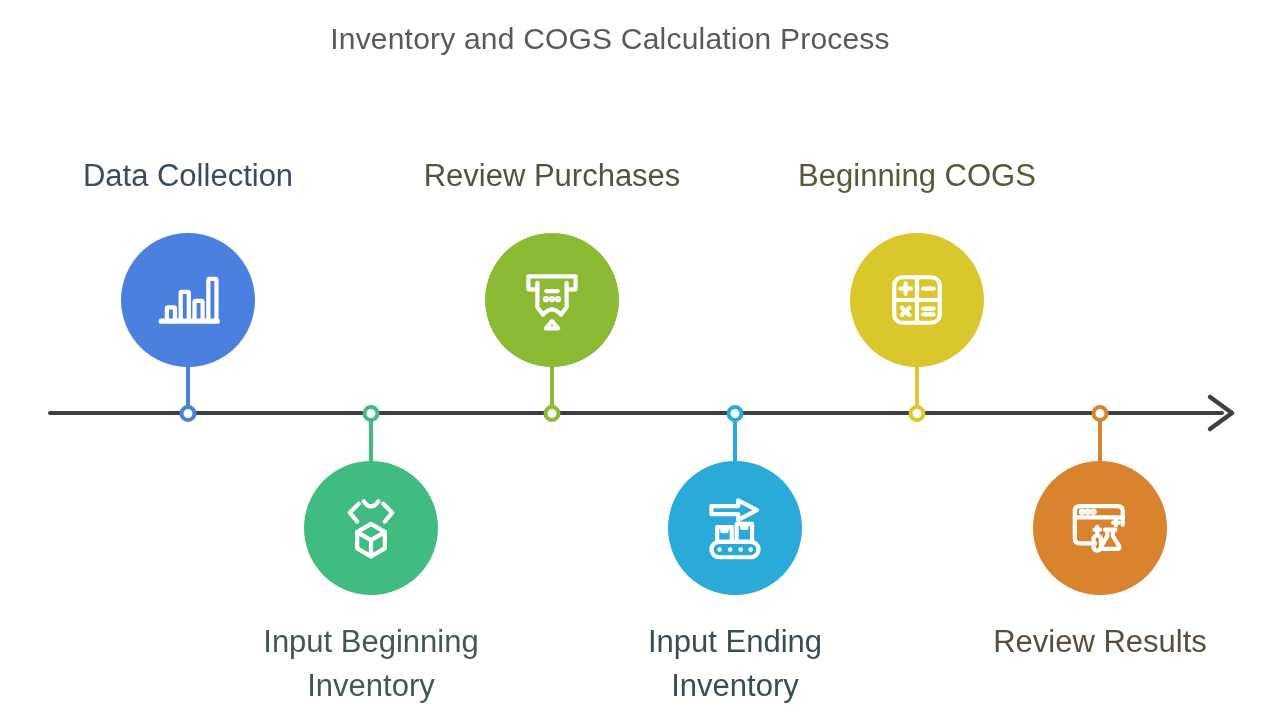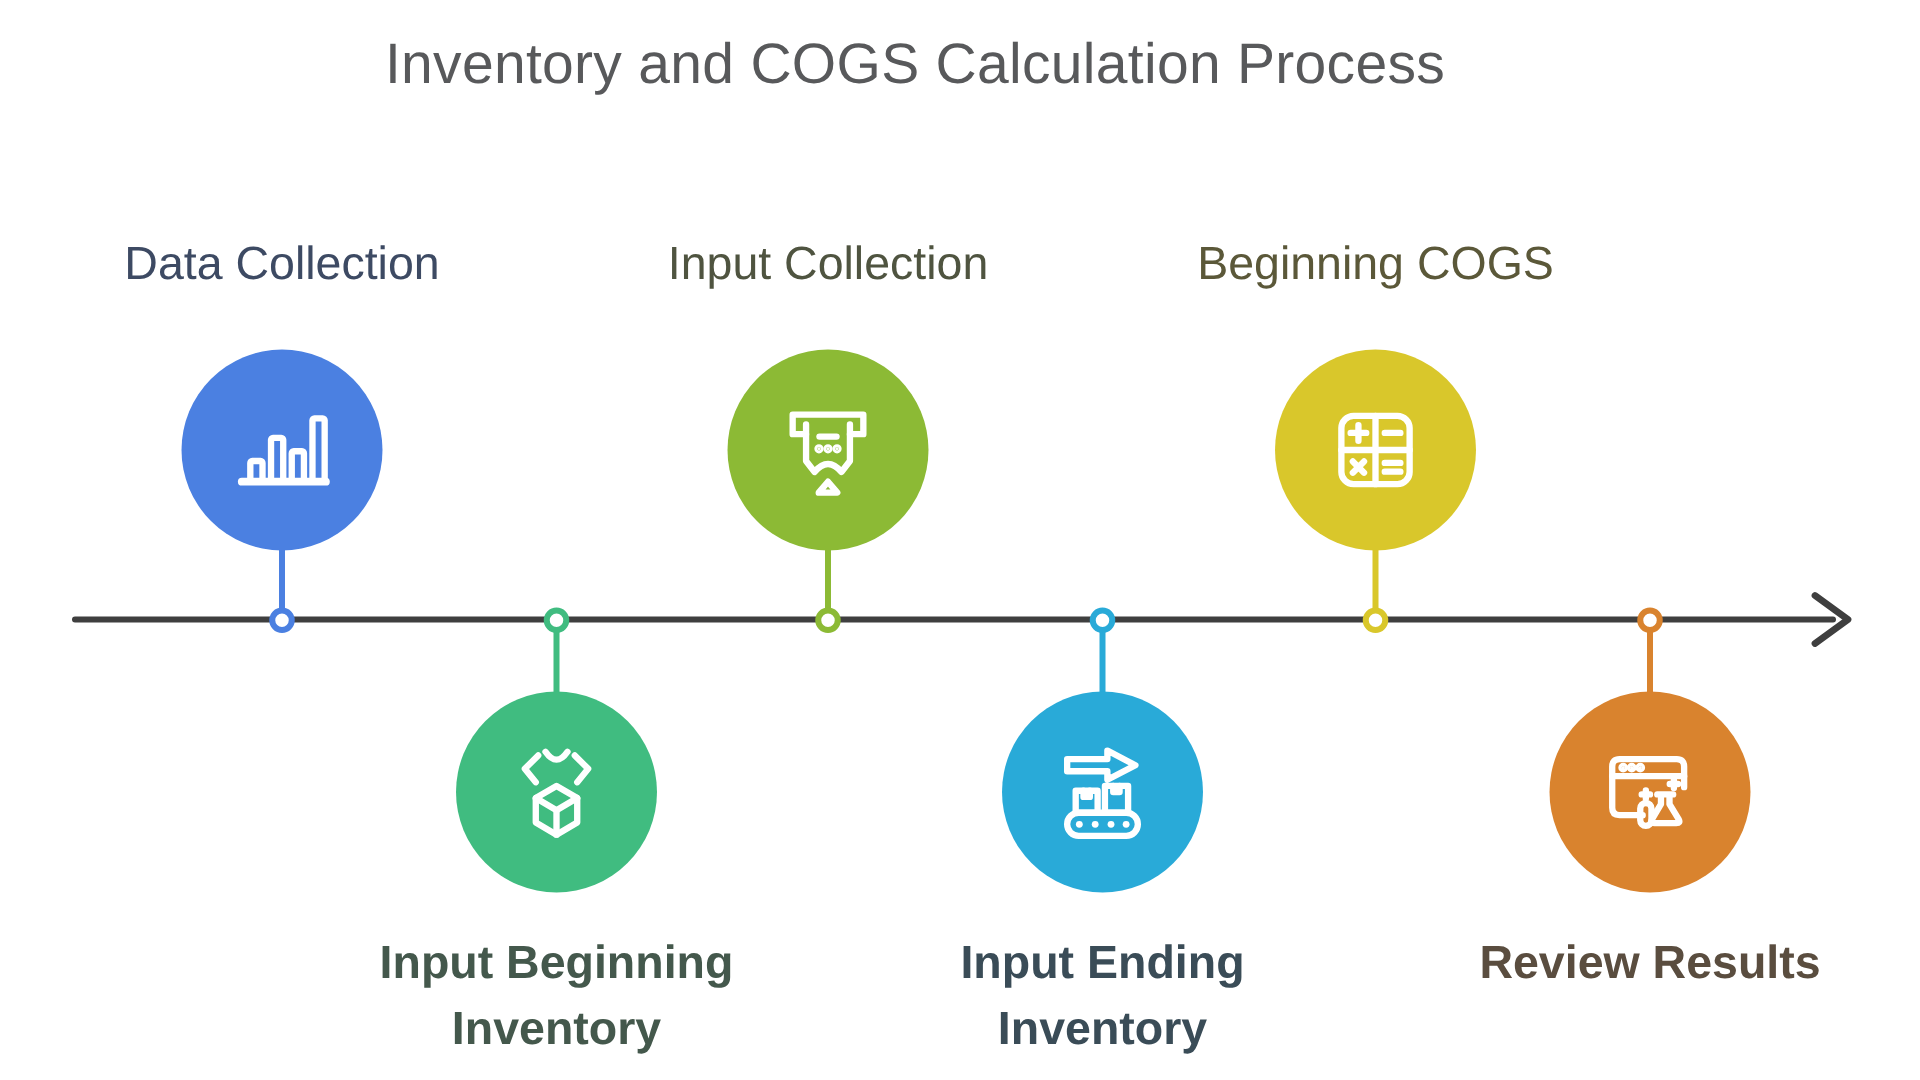--- a/index.html
+++ b/index.html
@@ -3,36 +3,36 @@
 <meta charset="utf-8">
 <style>
   html,body{margin:0;padding:0;}
   body{
     width:1280px;height:720px;position:relative;overflow:hidden;
     background:#ffffff;
     font-family:"Liberation Sans", sans-serif;
   }
   .title{
     position:absolute;left:0;right:60px;top:22px;
-    text-align:center;font-size:38px;font-weight:400;color:#58595b;
+    text-align:center;font-size:30px;font-weight:400;color:#58595b;
     letter-spacing:0.2px;
   }
   .timeline-line{
     position:absolute;left:48px;top:411px;width:1176px;height:4px;
     background:#3f3f3f;border-radius:2px;
   }
   .arrowhead{position:absolute;left:1206px;top:393px;}
   .step{position:absolute;top:0;width:0;height:720px;}
   .step .label{
     position:absolute;transform:translateX(-50%);
     font-size:31px;font-weight:400;color:var(--label-color);
     white-space:pre-line;text-align:center;line-height:44px;width:420px;
   }
   .step.above .label{top:154px;}
-  .step.below .label{top:620px;font-weight:bold;}
+  .step.below .label{top:620px;}
   .circle{
     position:absolute;transform:translateX(-50%);
     width:134px;height:134px;border-radius:50%;
     background:var(--accent);
     display:flex;align-items:center;justify-content:center;z-index:2;
   }
   .step.above .circle{top:233px;}
   .step.below .circle{top:461px;}
   .stem{
     position:absolute;transform:translateX(-50%);
@@ -83,21 +83,21 @@
       <path d="M16.5 9 L11 14.5 L15.5 20"></path>
       <path d="M31.5 9 L37 14.5 L32.5 20"></path>
       <path d="M24 21.5 L15.5 26.5 V36.5 L24 41.5 L32.5 36.5 V26.5 Z"></path>
       <path d="M15.5 26.5 L24 31.5 L32.5 26.5"></path>
       <path d="M24 31.5 V41.5"></path>
     </svg>
   </div>
 </div>
 
 <div class="step above" style="left: 552px; --accent: #8cba35; --label-color: #4f5440;">
-  <div class="label">Input Collection</div>
+  <div class="label">Review Purchases</div>
   <div class="stem"></div>
   <div class="dot"></div>
   <div class="circle">
     <svg class="icon-svg" width="78" height="78" viewBox="0 0 48 48" fill="none" stroke="#ffffff" stroke-width="2.6" stroke-linecap="round" stroke-linejoin="round">
       <path d="M15 17.5 H9.5 V9.5 H38.5 V17.5 H33"></path>
       <path d="M15 13.5 V28.5 L18.5 33 Q24 26.5 29.5 33 L33 28.5 V13.5"></path>
       <path d="M20.5 18.5 H27.5"></path>
       <circle cx="20.3" cy="23.5" r="0.6" fill="#ffffff"></circle>
       <circle cx="24" cy="23.5" r="0.6" fill="#ffffff"></circle>
       <circle cx="27.7" cy="23.5" r="0.6" fill="#ffffff"></circle>

